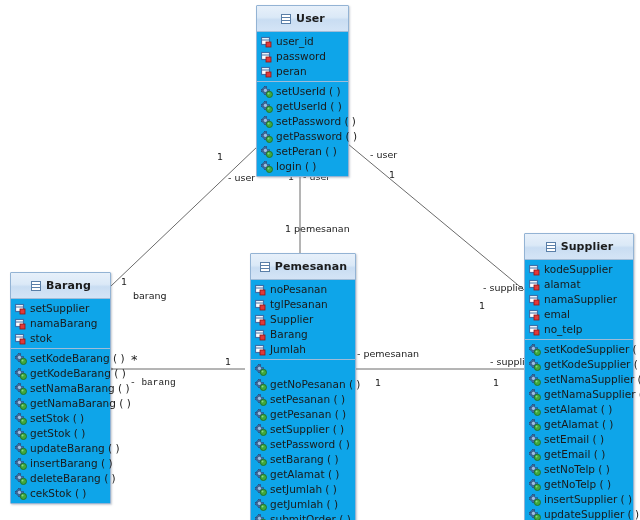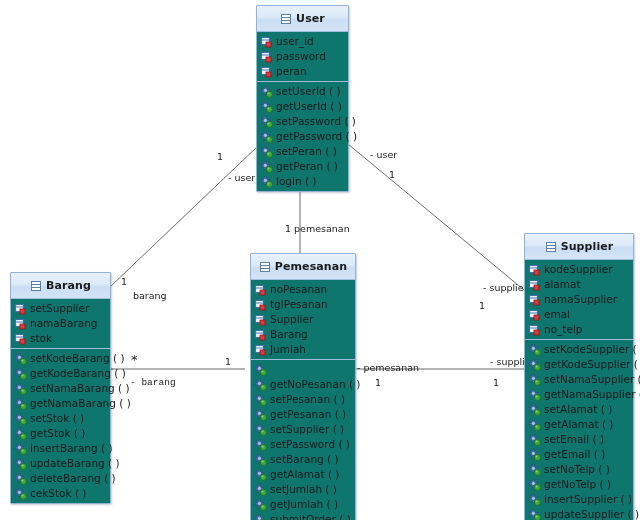--- a/index.html
+++ b/index.html
@@ -51,21 +51,21 @@
   .uml-title {
     font-size: 11px;
     font-weight: bold;
     color: #1c1c1c;
     letter-spacing: 0.1px;
     white-space: nowrap;
   }
   .uml-section {
     box-sizing: border-box;
     padding: 2px 11px 2px 0;
-    background: #0f766e;
+    background: #0ea5e9;
   }
   .uml-section.attrs {
     border-bottom: 1px solid #9fbcd8;
   }
   .uml-row {
     display: flex;
     align-items: center;
     gap: 3px;
     height: 15px;
     padding-left: 4px;
@@ -139,21 +139,21 @@
       <div class="edge-label" style="left: 370px; top: 150px;">- user</div>
       <div class="edge-label" style="left: 389px; top: 170px;">1</div>
       <div class="edge-label" style="left: 285px; top: 224px;">1 pemesanan</div>
       <div class="edge-label" style="left: 121px; top: 277px;">1</div>
       <div class="edge-label" style="left: 133px; top: 291px;">barang</div>
       <div class="edge-label" style="left: 483px; top: 283px;">- supplier</div>
       <div class="edge-label" style="left: 479px; top: 301px;">1</div>
       <div class="edge-label mult star" style="left: 131px; top: 356px;">*</div>
       <div class="edge-label" style="left: 225px; top: 357px;">1</div>
       <div class="edge-label" style="left: 130px; top: 378px; font-family: Liberation Mono, monospace;">- barang</div>
-      <div class="edge-label" style="left: 357px; top: 363px;">- pemesanan</div>
+      <div class="edge-label" style="left: 357px; top: 349px;">- pemesanan</div>
       <div class="edge-label" style="left: 490px; top: 357px;">- supplier</div>
       <div class="edge-label" style="left: 375px; top: 378px;">1</div>
       <div class="edge-label" style="left: 493px; top: 378px;">1</div>
     </div>
 
   <div id="class-host">
       <div class="uml-class" style="left: 256px; top: 5px; width: 93px;">
         <div class="uml-header">
           <span class="ico">
             <svg width="12" height="12" viewBox="0 0 12 12">
@@ -284,36 +284,20 @@
                   <rect x="3.6" y="0.3" width="1.9" height="8.4"></rect>
                   <rect x="0.2" y="3.6" width="8.4" height="1.9"></rect>
                   <rect x="1.1" y="1.2" width="1.8" height="6.4" transform="rotate(45 4.4 4.4)"></rect>
                   <rect x="1.1" y="1.2" width="1.8" height="6.4" transform="rotate(-45 4.4 4.4)"></rect>
                 </g>
                 <circle cx="4.4" cy="4.4" r="2.1" fill="#9dc0e4" stroke="#24466e" stroke-width="0.6"></circle>
                 <circle cx="8.4" cy="8.4" r="3.1" fill="#3fa83f" stroke="#1d6b1d" stroke-width="0.8"></circle>
                 <circle cx="7.5" cy="7.5" r="1.0" fill="#8fe08f" opacity="0.85"></circle>
               </svg>
             </span>
-            <span class="lbl">getPeran ( )</span>
-          </div>
-          <div class="uml-row">
-            <span class="ico">
-              <svg width="12" height="12" viewBox="0 0 12 12">
-                <g fill="#3f6fa8" stroke="#24466e" stroke-width="0.5">
-                  <rect x="3.6" y="0.3" width="1.9" height="8.4"></rect>
-                  <rect x="0.2" y="3.6" width="8.4" height="1.9"></rect>
-                  <rect x="1.1" y="1.2" width="1.8" height="6.4" transform="rotate(45 4.4 4.4)"></rect>
-                  <rect x="1.1" y="1.2" width="1.8" height="6.4" transform="rotate(-45 4.4 4.4)"></rect>
-                </g>
-                <circle cx="4.4" cy="4.4" r="2.1" fill="#9dc0e4" stroke="#24466e" stroke-width="0.6"></circle>
-                <circle cx="8.4" cy="8.4" r="3.1" fill="#3fa83f" stroke="#1d6b1d" stroke-width="0.8"></circle>
-                <circle cx="7.5" cy="7.5" r="1.0" fill="#8fe08f" opacity="0.85"></circle>
-              </svg>
-            </span>
             <span class="lbl">login ( )</span>
           </div>
         </div>
       </div>
       <div class="uml-class" style="left: 10px; top: 272px; width: 101px;">
         <div class="uml-header">
           <span class="ico">
             <svg width="12" height="12" viewBox="0 0 12 12">
               <rect x="1.5" y="1.5" width="9" height="9" fill="#ffffff" stroke="#5a7fa8" stroke-width="1"></rect>
               <line x1="1.5" y1="4.5" x2="10.5" y2="4.5" stroke="#5a7fa8" stroke-width="1"></line>
@@ -458,37 +442,37 @@
                   <rect x="3.6" y="0.3" width="1.9" height="8.4"></rect>
                   <rect x="0.2" y="3.6" width="8.4" height="1.9"></rect>
                   <rect x="1.1" y="1.2" width="1.8" height="6.4" transform="rotate(45 4.4 4.4)"></rect>
                   <rect x="1.1" y="1.2" width="1.8" height="6.4" transform="rotate(-45 4.4 4.4)"></rect>
                 </g>
                 <circle cx="4.4" cy="4.4" r="2.1" fill="#9dc0e4" stroke="#24466e" stroke-width="0.6"></circle>
                 <circle cx="8.4" cy="8.4" r="3.1" fill="#3fa83f" stroke="#1d6b1d" stroke-width="0.8"></circle>
                 <circle cx="7.5" cy="7.5" r="1.0" fill="#8fe08f" opacity="0.85"></circle>
               </svg>
             </span>
+            <span class="lbl">updateBarang ( )</span>
+          </div>
+          <div class="uml-row">
+            <span class="ico">
+              <svg width="12" height="12" viewBox="0 0 12 12">
+                <g fill="#3f6fa8" stroke="#24466e" stroke-width="0.5">
+                  <rect x="3.6" y="0.3" width="1.9" height="8.4"></rect>
+                  <rect x="0.2" y="3.6" width="8.4" height="1.9"></rect>
+                  <rect x="1.1" y="1.2" width="1.8" height="6.4" transform="rotate(45 4.4 4.4)"></rect>
+                  <rect x="1.1" y="1.2" width="1.8" height="6.4" transform="rotate(-45 4.4 4.4)"></rect>
+                </g>
+                <circle cx="4.4" cy="4.4" r="2.1" fill="#9dc0e4" stroke="#24466e" stroke-width="0.6"></circle>
+                <circle cx="8.4" cy="8.4" r="3.1" fill="#3fa83f" stroke="#1d6b1d" stroke-width="0.8"></circle>
+                <circle cx="7.5" cy="7.5" r="1.0" fill="#8fe08f" opacity="0.85"></circle>
+              </svg>
+            </span>
             <span class="lbl">insertBarang ( )</span>
-          </div>
-          <div class="uml-row">
-            <span class="ico">
-              <svg width="12" height="12" viewBox="0 0 12 12">
-                <g fill="#3f6fa8" stroke="#24466e" stroke-width="0.5">
-                  <rect x="3.6" y="0.3" width="1.9" height="8.4"></rect>
-                  <rect x="0.2" y="3.6" width="8.4" height="1.9"></rect>
-                  <rect x="1.1" y="1.2" width="1.8" height="6.4" transform="rotate(45 4.4 4.4)"></rect>
-                  <rect x="1.1" y="1.2" width="1.8" height="6.4" transform="rotate(-45 4.4 4.4)"></rect>
-                </g>
-                <circle cx="4.4" cy="4.4" r="2.1" fill="#9dc0e4" stroke="#24466e" stroke-width="0.6"></circle>
-                <circle cx="8.4" cy="8.4" r="3.1" fill="#3fa83f" stroke="#1d6b1d" stroke-width="0.8"></circle>
-                <circle cx="7.5" cy="7.5" r="1.0" fill="#8fe08f" opacity="0.85"></circle>
-              </svg>
-            </span>
-            <span class="lbl">updateBarang ( )</span>
           </div>
           <div class="uml-row">
             <span class="ico">
               <svg width="12" height="12" viewBox="0 0 12 12">
                 <g fill="#3f6fa8" stroke="#24466e" stroke-width="0.5">
                   <rect x="3.6" y="0.3" width="1.9" height="8.4"></rect>
                   <rect x="0.2" y="3.6" width="8.4" height="1.9"></rect>
                   <rect x="1.1" y="1.2" width="1.8" height="6.4" transform="rotate(45 4.4 4.4)"></rect>
                   <rect x="1.1" y="1.2" width="1.8" height="6.4" transform="rotate(-45 4.4 4.4)"></rect>
                 </g>

